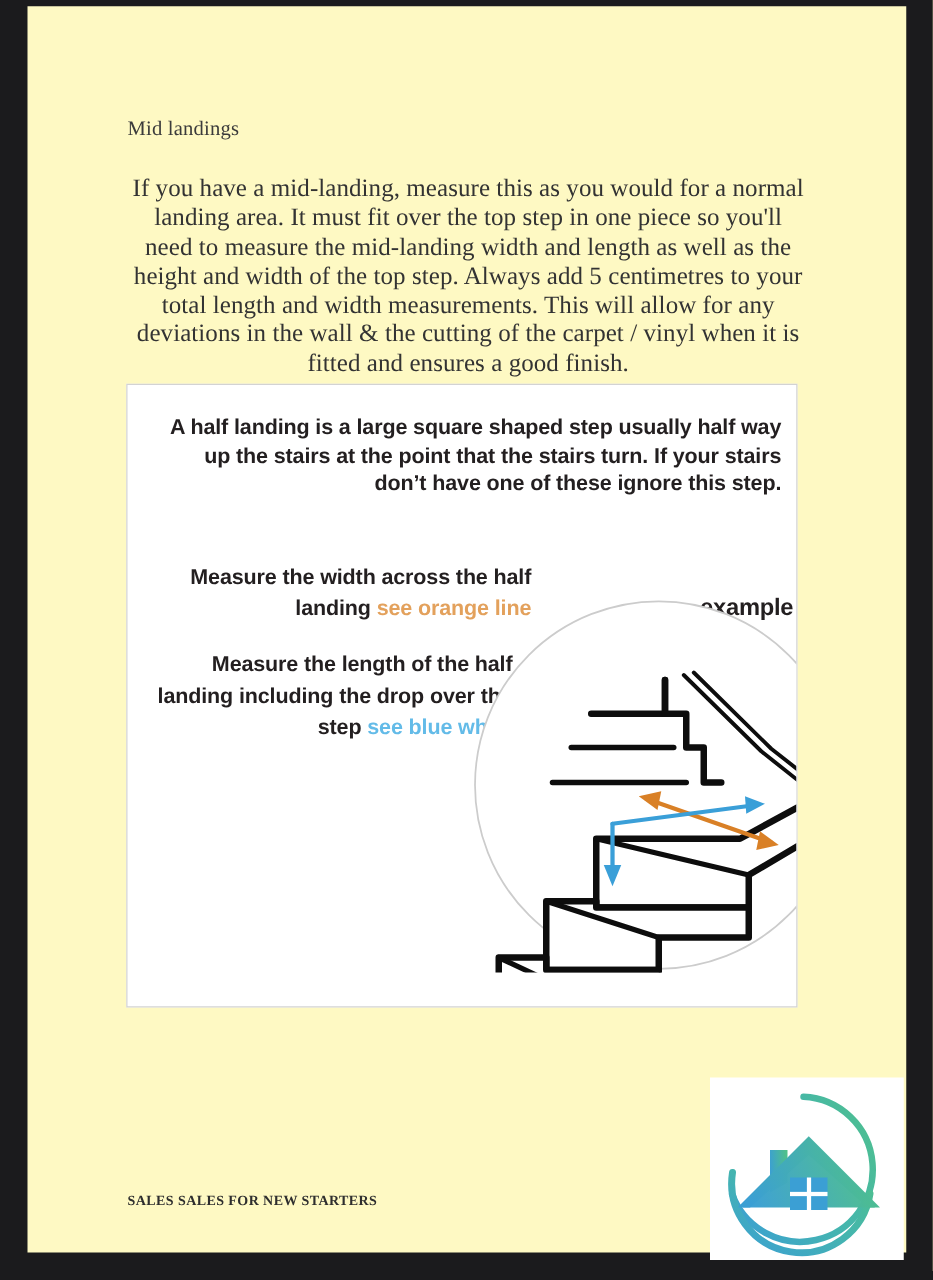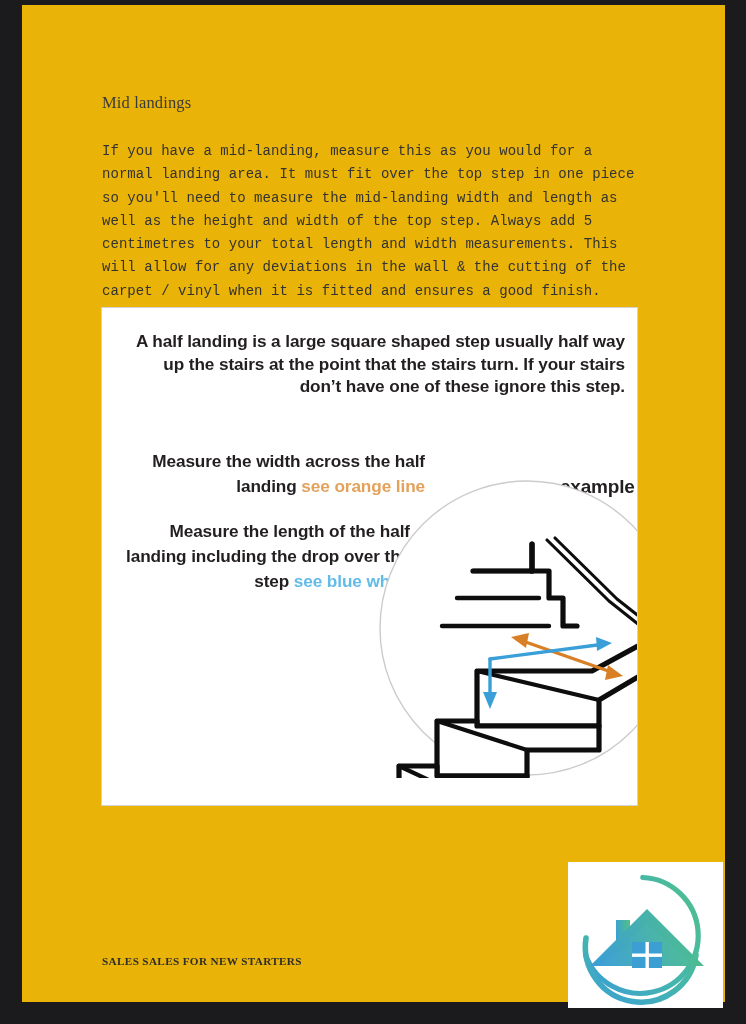--- a/index.html
+++ b/index.html
@@ -15,45 +15,46 @@
     font-family: "Liberation Serif", serif;
   }
 
   
   #page {
     position: absolute;
     left: 22px;
     top: 5px;
     width: 703px;
     height: 997px;
-    background: #eab308;
+    background: #fef9c3;
   }
 
   
   #doc-heading {
     position: absolute;
     left: 80px;
     top: 88px;
     font-family: "Liberation Serif", serif;
     font-size: 16.5px;
     color: #3b3b3b;
     letter-spacing: 0.15px;
   }
 
   
   #doc-body {
     position: absolute;
     left: 80px;
     top: 135px;
     width: 545px;
-    font-family: Liberation Mono, monospace;
-    font-size: 14px;
+    font-family: Liberation Serif, serif;
+    font-size: 20px;
     line-height: 23.3px;
     color: #333333;
     letter-spacing: 0.05px;
+    text-align: center;
   }
 
   
   #diagram-panel {
     position: absolute;
     left: 79px;
     top: 302px;
     width: 535px;
     height: 497px;
     border: 1.5px solid #d3d3d3;

